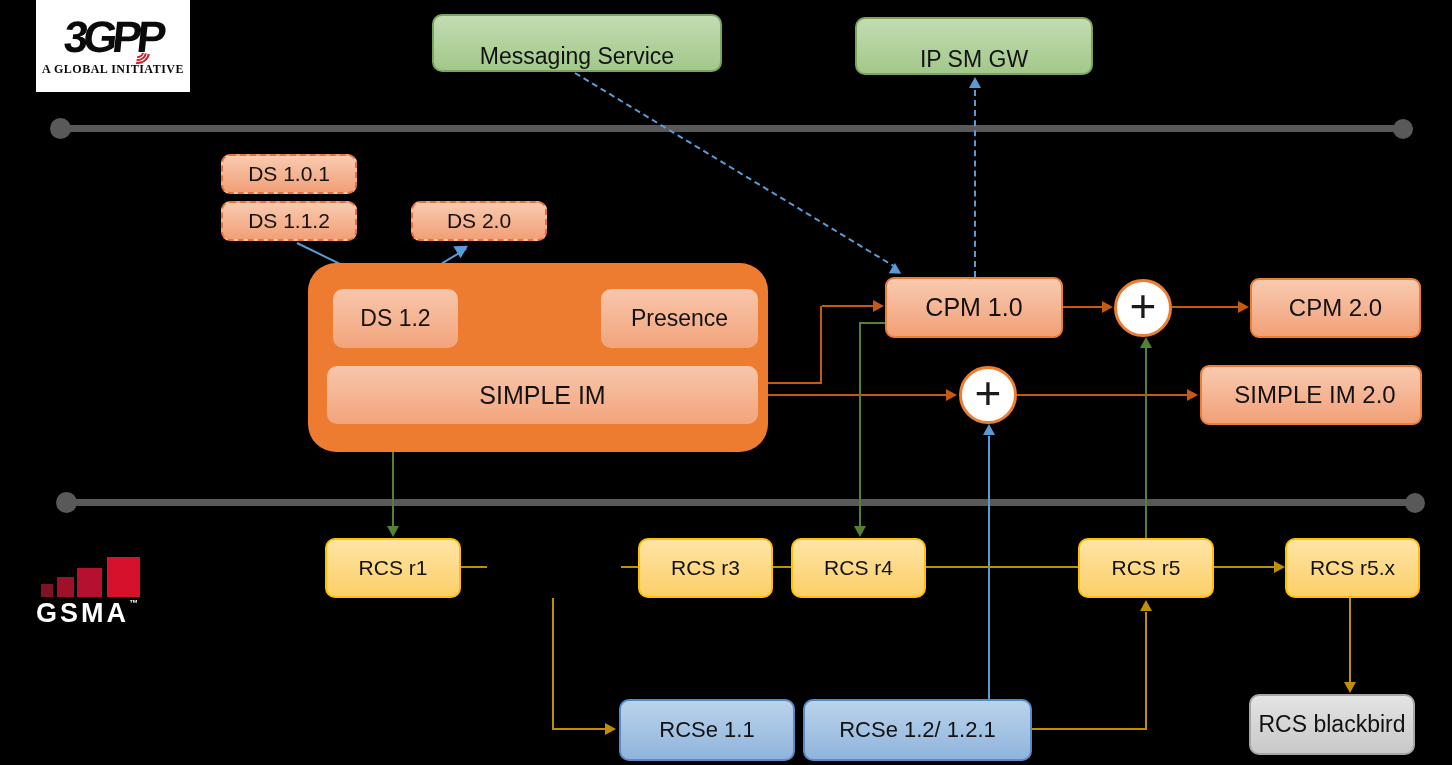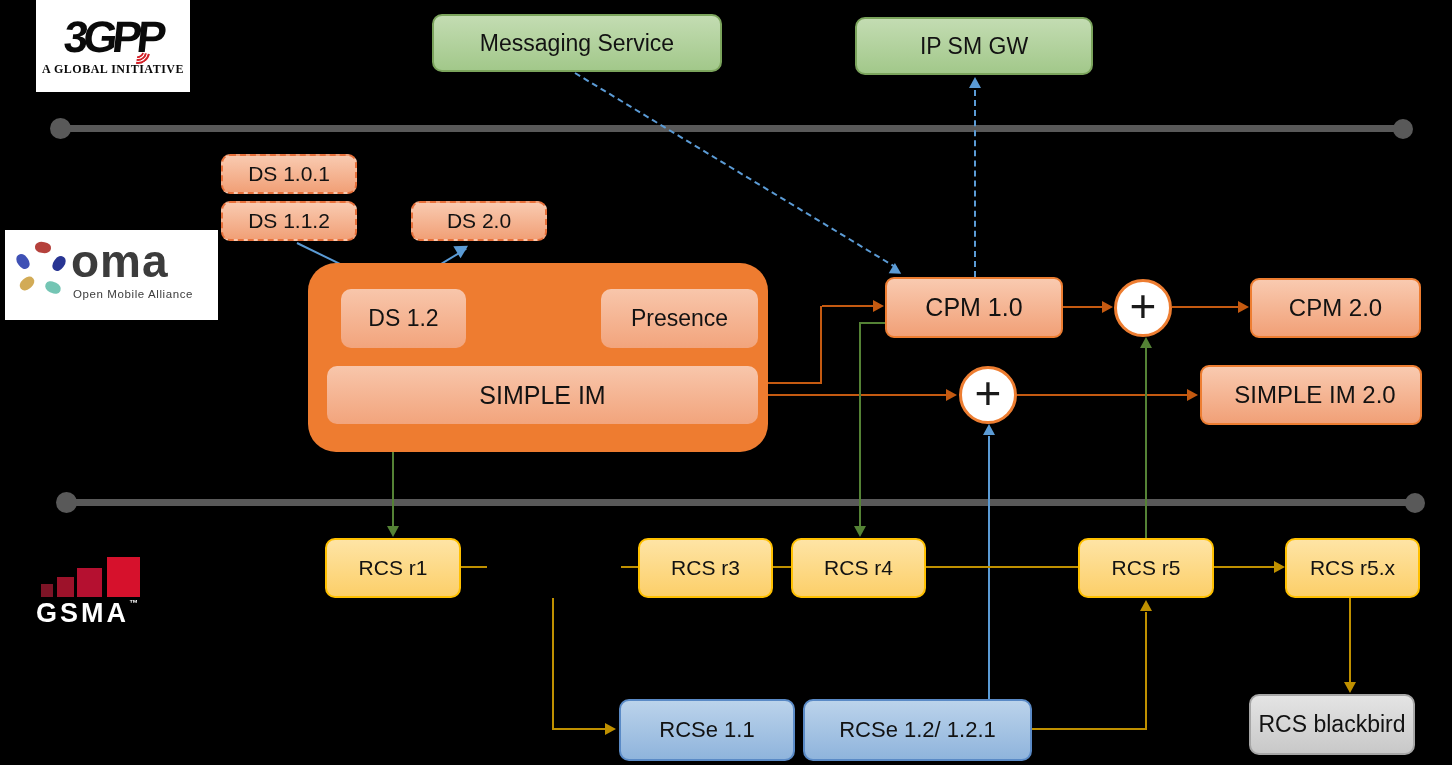--- a/index.html
+++ b/index.html
@@ -1,20 +1,20 @@
 <!DOCTYPE html>
 <html><head>
 <meta charset="utf-8">
 <style>
   html,body{margin:0;padding:0;background:#000;}
   .stage{position:relative;width:1452px;height:765px;background:#000;overflow:hidden;
          font-family:"Liberation Sans",sans-serif;color:#111;}
   .box{position:absolute;box-sizing:border-box;display:flex;align-items:center;justify-content:center;
        text-align:center;color:#121212;z-index:4;}
-  .green-box{background:linear-gradient(#c3dcb2,#a2c88a);border:2px solid #7ba45c;border-radius:10px;font-size:23px;}
+  .green-box{background:linear-gradient(#c3dcb2,#a2c88a);border:2px solid #7ba45c;border-radius:10px;font-size:23px;align-items:flex-end;}
   .salmon{background:linear-gradient(#f9cab0,#f1a077);}
   .dashed-or{border:2px dashed #e8703a;border-radius:9px;font-size:21px;}
   .solid-or{border:2px solid #ed7d31;border-radius:9px;}
   .orange-container{position:absolute;background:#ee7c30;border-radius:28px;z-index:3;}
   .inner-box{position:absolute;box-sizing:border-box;display:flex;align-items:center;justify-content:center;
        background:linear-gradient(#f8c6ab,#f2a47c);border-radius:10px;font-size:23px;color:#121212;}
   .yellow-box{background:linear-gradient(#fee4a5,#fccf69);border:2px solid #ffc000;border-radius:10px;font-size:21px;}
   .blue-box{background:linear-gradient(#bbd3eb,#8fb4dc);border:2px solid #5a8ac6;border-radius:10px;font-size:22px;}
   .gray-box{background:linear-gradient(#e4e4e4,#c8c8c8);border:2px solid #a6a6a6;border-radius:10px;font-size:23px;}
   .plus-circle{background:#fff;border:3px solid #ed7d31;border-radius:50%;font-size:46px;font-weight:500;
@@ -61,29 +61,20 @@
 <div class="stage">
 
   <div class="logo-3gpp">
     <div class="word">3GPP</div>
     <span class="arc" style="left:96px;top:46px;width:8px;height:8px;transform:rotate(-35deg);"></span>
     <span class="arc" style="left:93px;top:43px;width:14px;height:14px;transform:rotate(-35deg);"></span>
     <span class="arc" style="left:90px;top:40px;width:20px;height:20px;transform:rotate(-35deg);"></span>
     <div class="tagline">A GLOBAL INITIATIVE</div>
   </div>
 
-  <div class="logo-oma">
-    <span class="oma-dot" style="left:30px;top:12px;background:#b5413c;transform:rotate(8deg);"></span>
-    <span class="oma-dot" style="left:10px;top:26px;background:#3f51b5;transform:rotate(55deg);"></span>
-    <span class="oma-dot" style="left:46px;top:28px;background:#283593;transform:rotate(-55deg);"></span>
-    <span class="oma-dot" style="left:14px;top:48px;background:#d2ab56;transform:rotate(-40deg);"></span>
-    <span class="oma-dot" style="left:40px;top:52px;background:#74c5b4;transform:rotate(25deg);"></span>
-    <div class="oma-word">oma</div>
-    <div class="oma-tag">Open Mobile Alliance</div>
-  </div>
 
   <div class="logo-gsma">
     <span class="gsma-bar" style="left:11px;top:34px;width:12px;height:13px;background:#7d1426;"></span>
     <span class="gsma-bar" style="left:27px;top:27px;width:17px;height:20px;background:#9d122a;"></span>
     <span class="gsma-bar" style="left:47px;top:18px;width:25px;height:29px;background:#b51030;"></span>
     <span class="gsma-bar" style="left:77px;top:7px;width:33px;height:40px;background:#d6112c;"></span>
     <div class="gsma-word"><span>GSMA</span><span class="gsma-tm">™</span></div>
   </div>
 
   <div class="timeline" style="left:60px;top:125px;width:1345px;"></div>
@@ -165,21 +156,21 @@
     <span>DS 1.0.1</span>
   </div>
   <div class="box salmon dashed-or" style="left:221px;top:201px;width:136px;height:40px;">
     <span>DS 1.1.2</span>
   </div>
   <div class="box salmon dashed-or" style="left:411px;top:201px;width:136px;height:40px;">
     <span>DS 2.0</span>
   </div>
 
   <div class="orange-container" style="left:308px;top:263px;width:460px;height:189px;">
-    <div class="inner-box" style="left:25px;top:26px;width:125px;height:59px;margin-left:8px;">
+    <div class="inner-box" style="left:25px;top:26px;width:125px;height:59px;">
       <span>DS 1.2</span>
     </div>
     <div class="inner-box" style="left:293px;top:26px;width:157px;height:59px;">
       <span>Presence</span>
     </div>
     <div class="inner-box" style="left:19px;top:103px;width:431px;height:58px;font-size:25px;">
       <span>SIMPLE IM</span>
     </div>
   </div>
 

